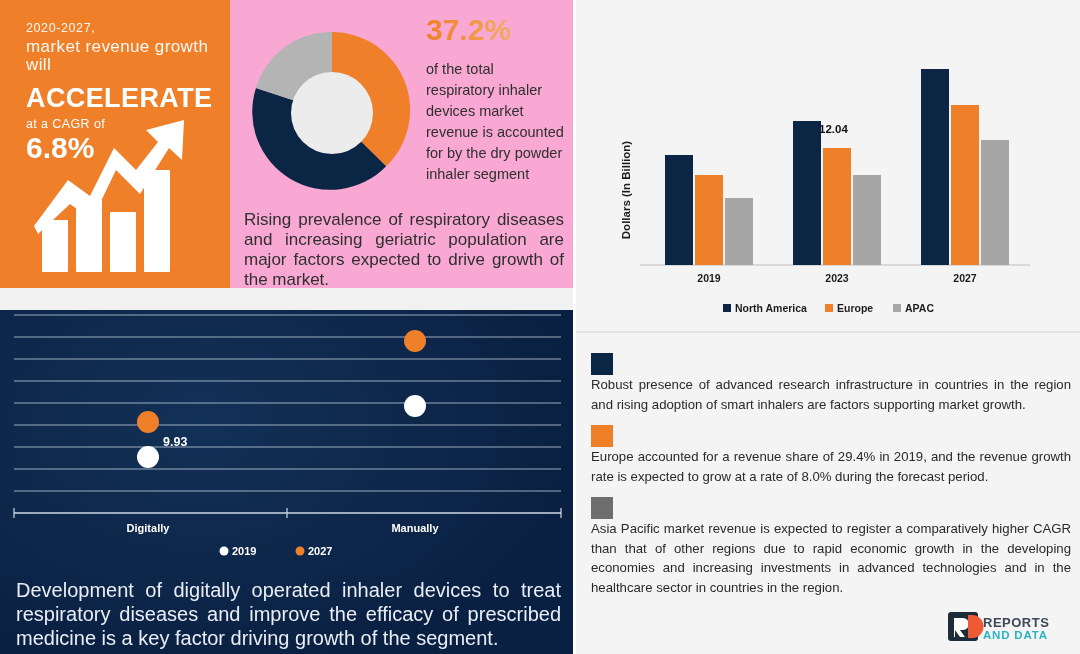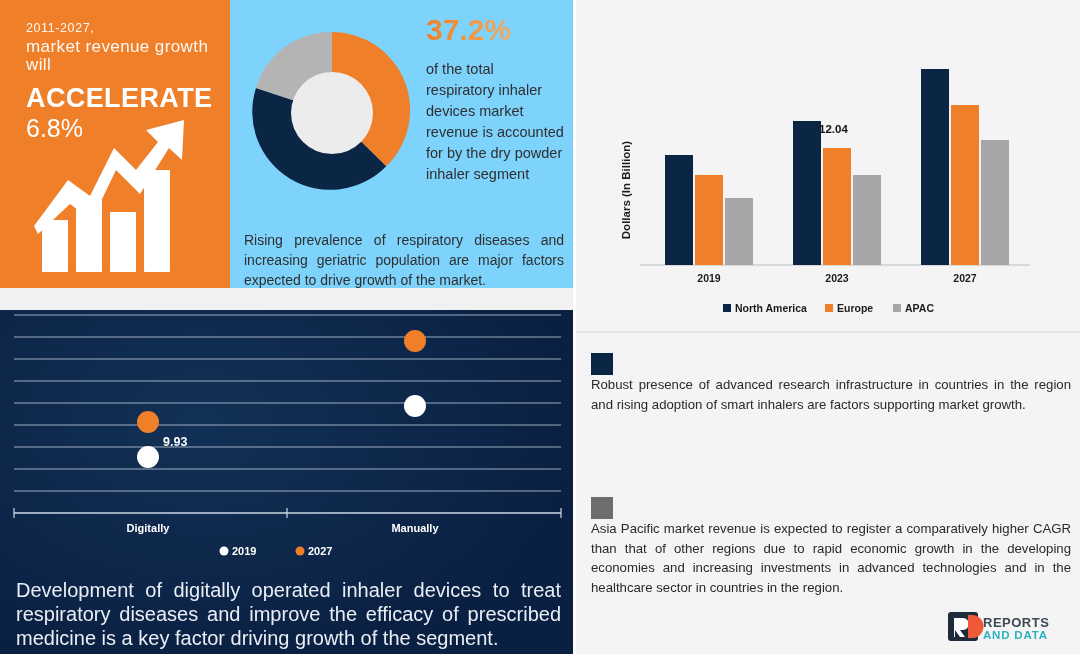--- a/index.html
+++ b/index.html
@@ -17,41 +17,41 @@
   .panel-accelerate{
     position:absolute;left:0;top:0;width:230px;height:288px;
     background:#ef7f28;
     overflow:hidden;
   }
   .acc-text{position:absolute;left:26px;top:20px;width:200px;color:#ffffff;}
   .acc-years{font-size:12.5px;letter-spacing:.6px;line-height:17px;opacity:.95;}
   .acc-sub{font-size:17px;letter-spacing:.4px;line-height:18px;opacity:.95;margin-top:1px;}
   .acc-big{font-size:27px;font-weight:bold;letter-spacing:.4px;line-height:32px;margin-top:8px;}
   .acc-at{font-size:12.5px;letter-spacing:.4px;line-height:18px;margin-top:1px;}
-  .acc-cagr{font-size:25px;font-weight:normal;line-height:29px;margin-top:0px;}
+  .acc-cagr{font-size:30px;font-weight:bold;line-height:29px;margin-top:0px;}
   .growth-icon{position:absolute;left:32px;top:108px;width:170px;height:170px;}
 
   
   .panel-donut{
     position:absolute;left:230px;top:0;width:345px;height:288px;
-    background:#7dd3fc;
+    background:#f9a8d4;
     padding-left:36px;
   }
   .donut-wrap{position:absolute;left:14px;top:22px;width:180px;height:182px;}
   .donut-stat{position:absolute;left:196px;top:12px;width:140px;}
   .stat-pct{
     font-size:30px;font-weight:bold;line-height:36px;
     background:linear-gradient(90deg,#ef7f28 0%,#f0a85a 55%,#d9d9d9 100%);
     -webkit-background-clip:text;background-clip:text;color:transparent;
     -webkit-text-fill-color:transparent;
   }
   .stat-body{font-size:14.5px;line-height:21px;color:#2f2f2f;margin-top:11px;}
   .donut-note{
     position:absolute;left:14px;top:210px;width:320px;
-    font-size:14px;line-height:20px;color:#2f2f2f;text-align:justify;margin-top:20px;
+    font-size:17px;line-height:20px;color:#2f2f2f;text-align:justify;
   }
 
   
   .panel-dot{
     position:absolute;left:0;top:288px;width:575px;height:366px;
     background:#0b2545;
     background-image:radial-gradient(ellipse at 35% 30%, #123156 0%, #0a2042 70%);
     overflow:hidden;
     margin-top:22px;
   }
@@ -85,23 +85,24 @@
   .divider-v{position:absolute;left:573px;top:0;width:3px;height:654px;background:#ffffff;}
   .divider-h{position:absolute;left:575px;top:331px;width:505px;height:2px;background:#e3e3e3;}
 </style>
 </head>
 <body>
 
 <div class="root">
 
   <div class="panel-accelerate">
     <div class="acc-text">
-      <div class="acc-years">2011-2027,</div>
+      <div class="acc-years">2020-2027,</div>
       <div class="acc-sub">market  revenue growth will</div>
       <div class="acc-big">ACCELERATE</div>
+      <div class="acc-at">at a CAGR of</div>
       <div class="acc-cagr">6.8%</div>
     </div>
     <svg class="growth-icon" viewBox="0 0 170 170">
       <g fill="#ffffff">
         <rect x="10" y="112" width="26" height="52" rx="1"></rect>
         <rect x="44" y="92" width="26" height="72" rx="1"></rect>
         <rect x="78" y="104" width="26" height="60" rx="1"></rect>
         <rect x="112" y="62" width="26" height="102" rx="1"></rect>
         <path d="M2 118 L6 126 L38 96 L60 112 L84 62 L108 86 L137 40 L150 52 L152 12 L114 22 L126 34 L104 62 L82 40 L58 88 L36 72 Z"></path>
       </g>
@@ -202,20 +203,24 @@
 
   <div class="divider-h"></div>
 
   <div class="panel-bullets">
 
     <div class="bullet" id="b0">
       <div class="bullet-swatch" style="background:#0b2545"></div>
       <div class="bullet-text">Robust presence of advanced research infrastructure in countries in the region and rising adoption of smart inhalers are factors supporting market growth.</div>
     </div>
 
+    <div class="bullet" id="b1">
+      <div class="bullet-swatch" style="background:#ef7f28"></div>
+      <div class="bullet-text">Europe accounted for a revenue share of 29.4% in 2019, and the revenue growth rate is expected to grow at a rate of 8.0% during the forecast period.</div>
+    </div>
 
     <div class="bullet" id="b2">
       <div class="bullet-swatch" style="background:#6e6e6e"></div>
       <div class="bullet-text">Asia Pacific market revenue is expected to register a comparatively higher CAGR than that of other regions due to rapid economic growth in the developing economies and increasing investments in advanced technologies and in the healthcare sector in countries in the region.</div>
     </div>
 
     <svg class="logo" viewBox="0 0 120 34">
       <rect x="0" y="2" width="30" height="29" rx="3" fill="#1d2b3a"></rect>
       <path d="M6 8 h9 a6 6 0 0 1 0 12 h-3 l5 7 h-5 l-5 -7 v7 h-1 z" fill="#ffffff"></path>
       <path d="M20 5 h4 a11 11 0 0 1 0 23 h-4 z" fill="#ef5a36"></path>

